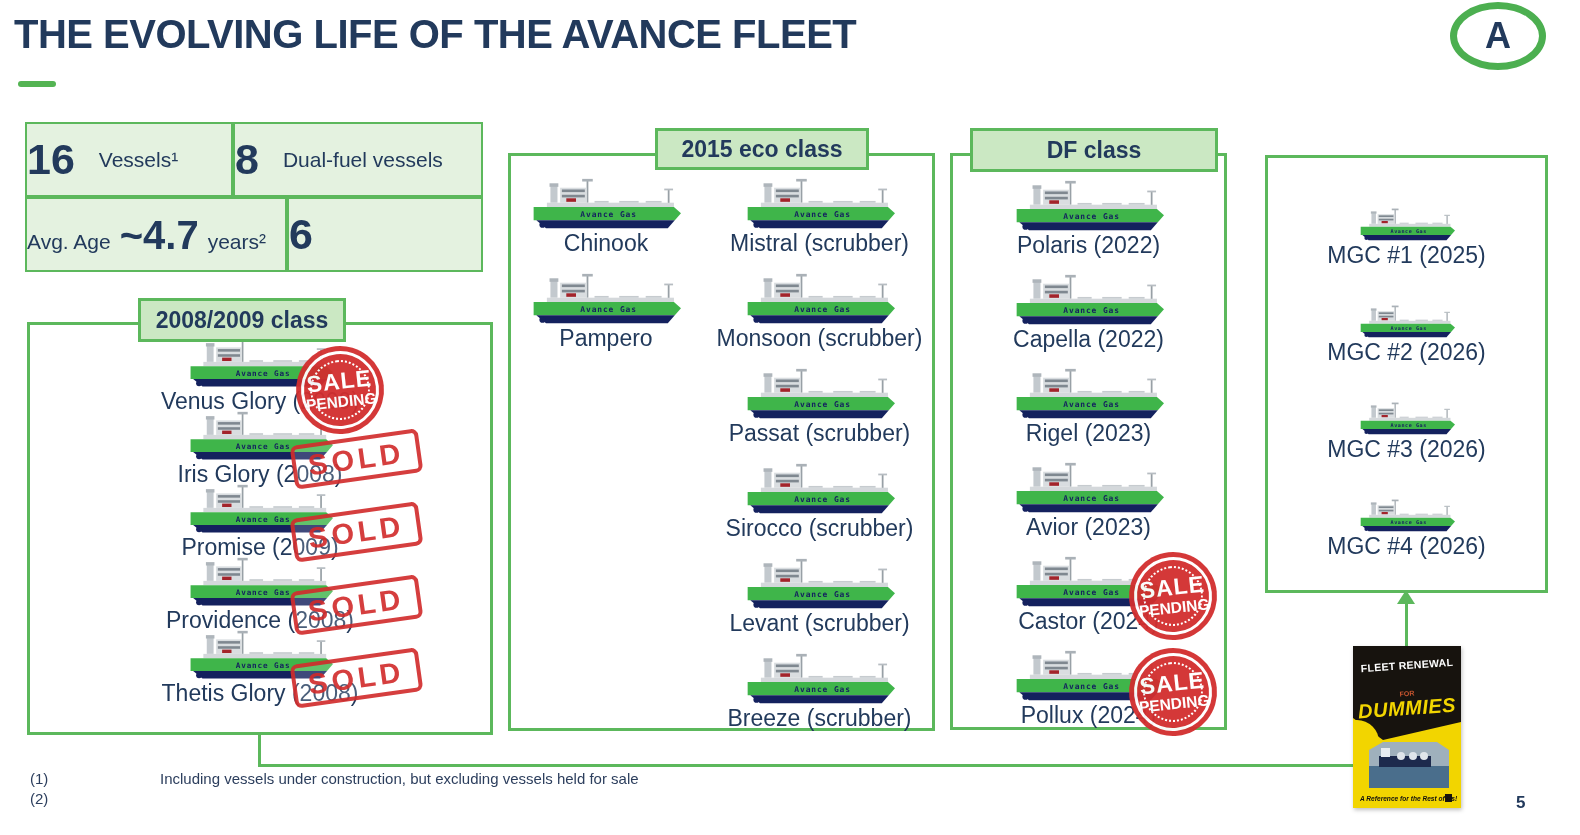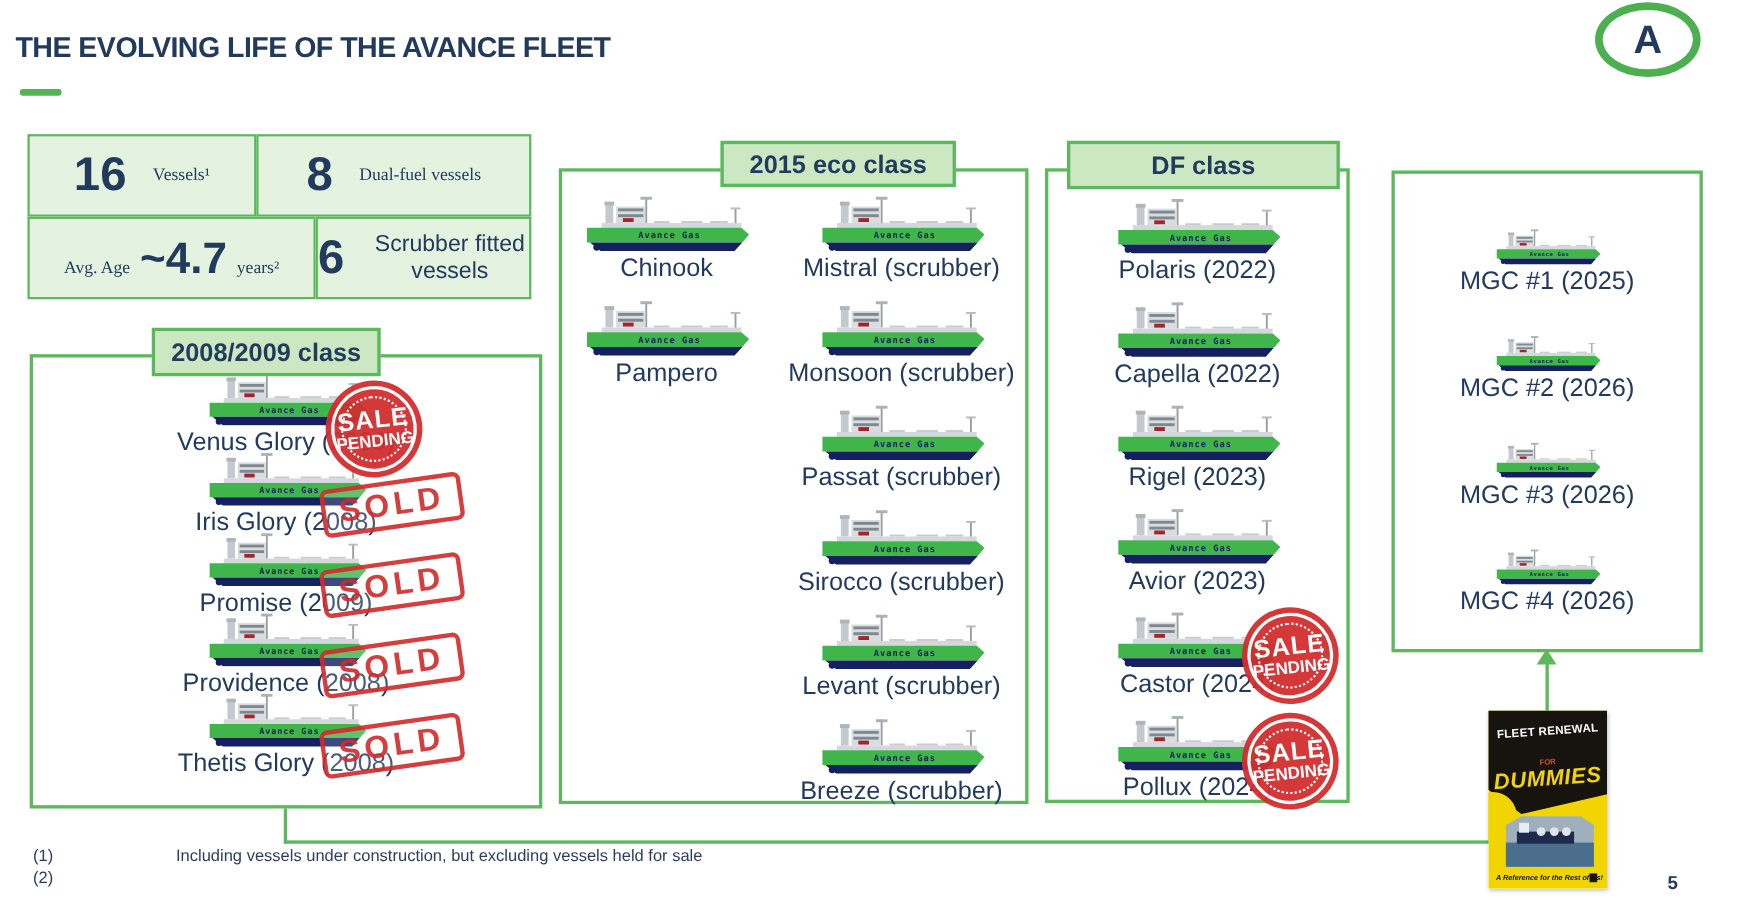--- a/index.html
+++ b/index.html
@@ -1,39 +1,39 @@
 <!DOCTYPE html>
 <html><head>
 <meta charset="utf-8">
 <style>
   * { box-sizing: border-box; margin: 0; padding: 0; }
   html,body { background:#ffffff; }
   body { font-family: "Liberation Sans", sans-serif; }
   .slide { position:relative; width:1580px; height:835px; background:#ffffff; overflow:hidden; }
 
   
-  .title { position:absolute; left:14px; top:12px; font-size:26px; font-weight:bold;
-           color:#223A5C; letter-spacing:-0.5px; white-space:nowrap;margin-top:16px; }
+  .title { position:absolute; left:14px; top:12px; font-size:40px; font-weight:bold;
+           color:#223A5C; letter-spacing:-0.5px; white-space:nowrap; }
   .title-dash { position:absolute; left:18px; top:81px; width:38px; height:6px;
                 background:#54B453; border-radius:3px; }
 
   
   .logo { position:absolute; left:1450px; top:2px; width:96px; height:68px;
           border:7px solid #4CAF50; border-radius:50%; background:#fff;
           display:flex; align-items:center; justify-content:center; }
   .logo span { font-size:36px; font-weight:bold; color:#223A5C; }
 
   
   .stats { position:absolute; left:25px; top:122px; width:458px; }
   .stats-row { display:flex; }
   .stat-cell { height:75px; background:#E4F2E0; border:2.5px solid #5CB85C;
-               display:flex; align-items:center; justify-content:center; gap:24px;
+               display:flex; align-items:center; gap:24px;
                color:#223A5C; }
   .stat-num { font-size:43px; font-weight:bold; line-height:1; }
-  .stat-label { font-size:16px;font-family:Liberation Serif, serif; }
+  .stat-label { font-size:21px; }
   .stat-inline { display:flex; align-items:baseline; gap:9px; }
   .stat-label-2line { font-size:21px; text-align:center; line-height:1.15; max-width:150px; }
 
   
   .gbox { position:absolute; border:3px solid #5CB85C; background:transparent; }
   .ghead { position:absolute; z-index:3; border:3px solid #5CB85C; background:#CBE8C3;
            color:#223A5C; font-weight:bold; font-size:23px;
            display:flex; align-items:center; justify-content:center; }
   .ghead.solid { background:#46A846; border-color:#3E963E; color:#ffffff; }
 
@@ -119,21 +119,20 @@
     <div class="stats-row">
       <div class="stat-cell" style="width:262px">
         <span class="stat-inline">
           <span class="stat-label">Avg. Age</span>
           <span class="stat-num" style="font-size:40px">~4.7</span>
           <span class="stat-label">years²</span>
         </span>
       </div>
       <div class="stat-cell" style="width:196px">
         <span class="stat-num">6</span>
-        <span class="stat-label-2line">Scrubber fitted vessels</span>
       </div>
     </div>
   </div>
 
   <div class="gbox" style="left:27px;top:322px;width:466px;height:413px"></div>
   <div class="ghead" style="left:138px;top:298px;width:208px;height:44px">
     <span>2008/2009 class</span>
   </div>
   <div class="rows g1" style="left:27px;top:338px;width:466px">
     <div class="vrow">

